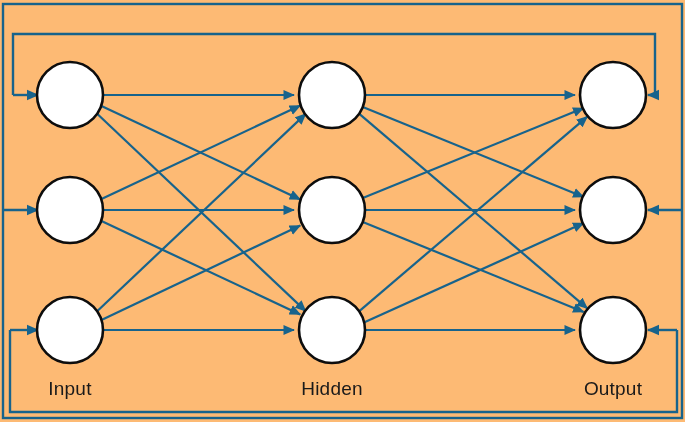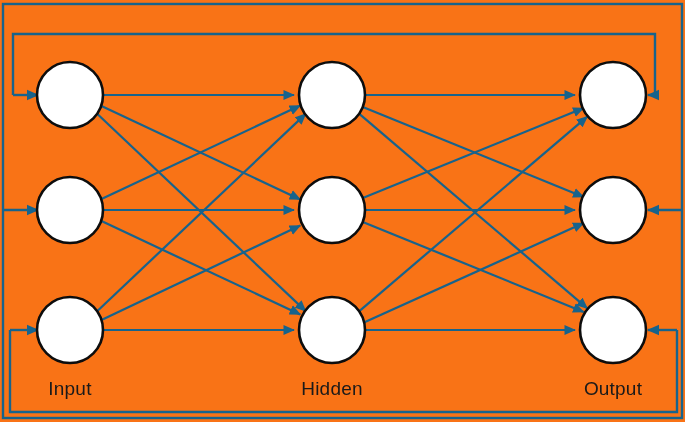--- a/index.html
+++ b/index.html
@@ -10,21 +10,21 @@
   body {
     width: 685px;
     height: 422px;
     font-family: "Liberation Sans", sans-serif;
     overflow: hidden;
   }
   #diagram-root {
     position: relative;
     width: 685px;
     height: 422px;
-    background: #f97316;
+    background: #fdba74;
   }
   svg#nn-svg {
     display: block;
     width: 685px;
     height: 422px;
   }
   .node-circle {
     fill: #ffffff;
     stroke: #0d0d0d;
     stroke-width: 2.6;

